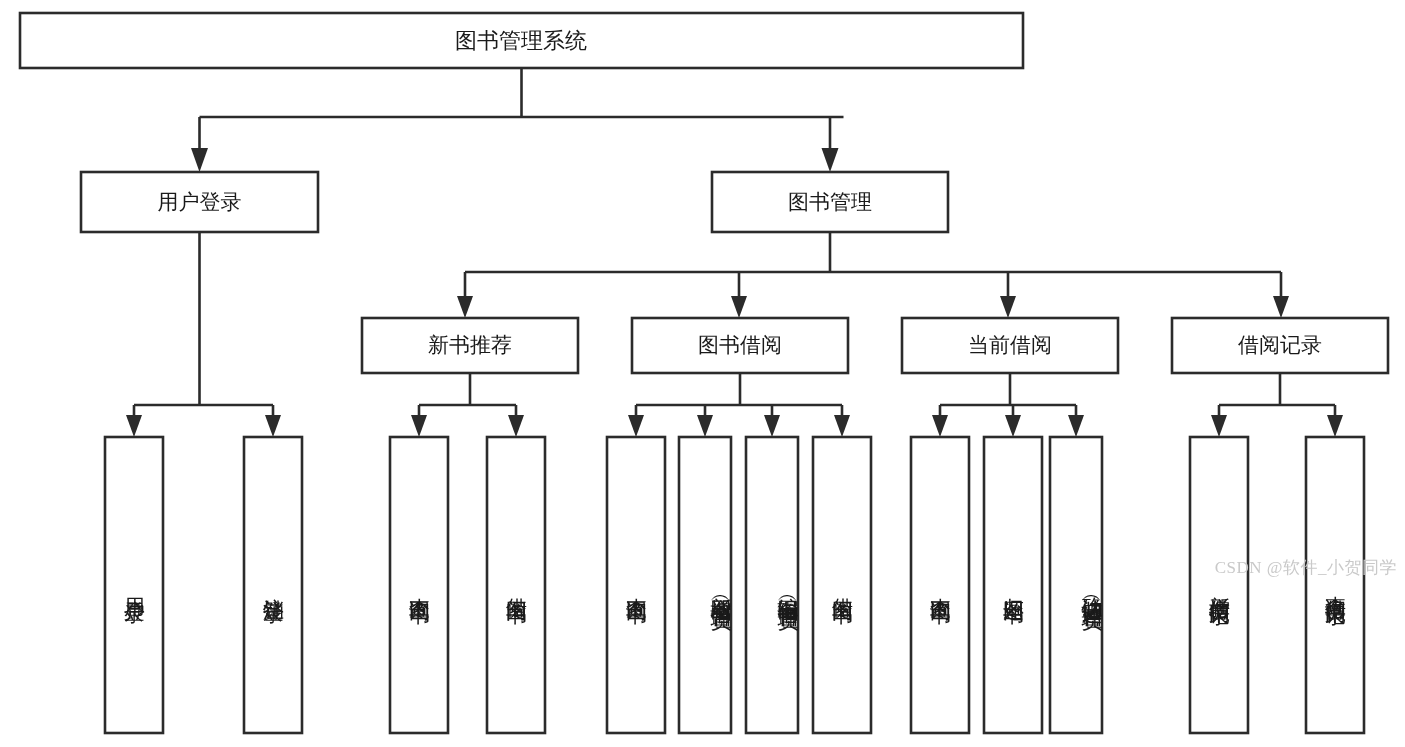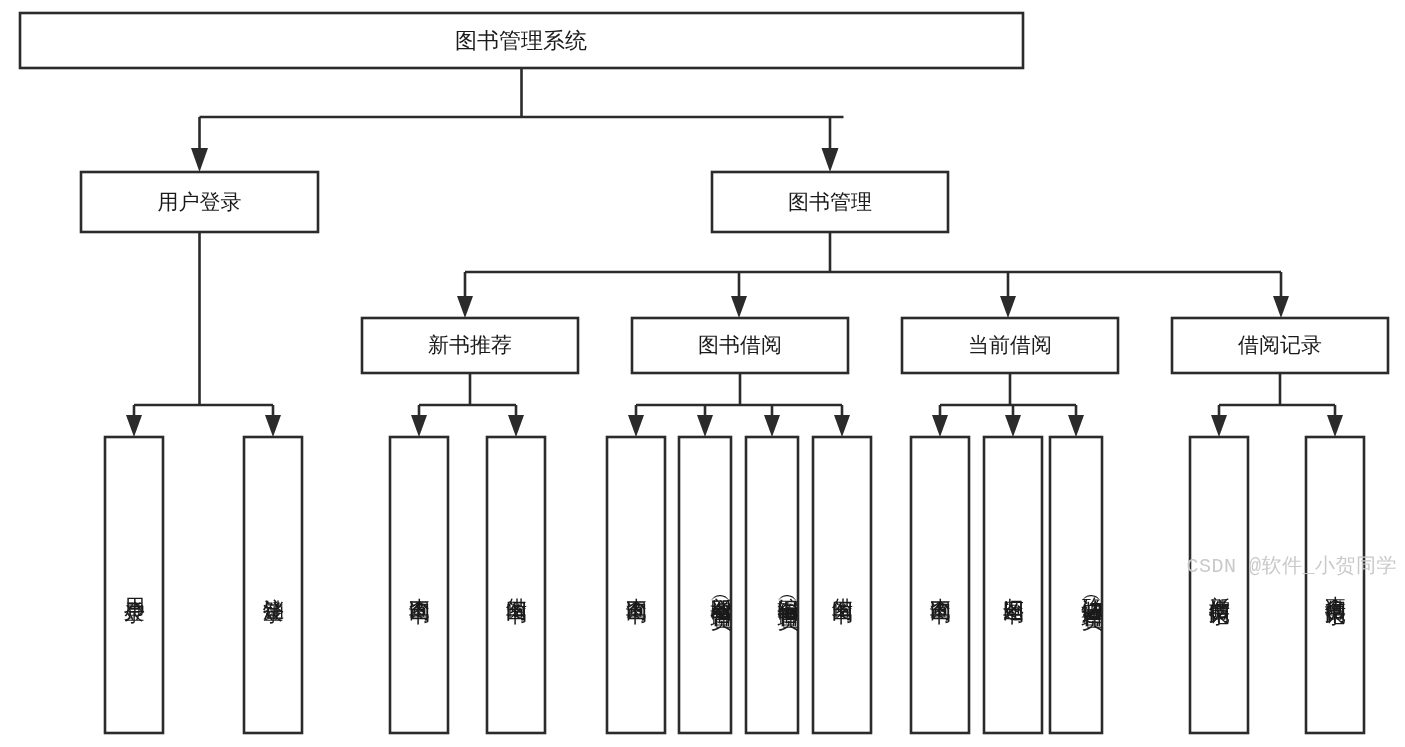--- a/index.html
+++ b/index.html
@@ -66,22 +66,22 @@
     color: #1a1a1a;
     letter-spacing: 2px;
     white-space: nowrap;
     text-align: center;
     pointer-events: none;
   }
   .watermark {
     position: absolute;
     right: 8px;
     bottom: 6px;
-    font-family: Liberation Mono, monospace;
-    font-size: 20px;
+    font-family: Liberation Serif, serif;
+    font-size: 17px;
     color: #c9c9c9;
     letter-spacing: 0.5px;
     white-space: nowrap;
     text-align: right;
   }
 </style>
 </head>
 <body>
 
 <div id="diagram-root">

